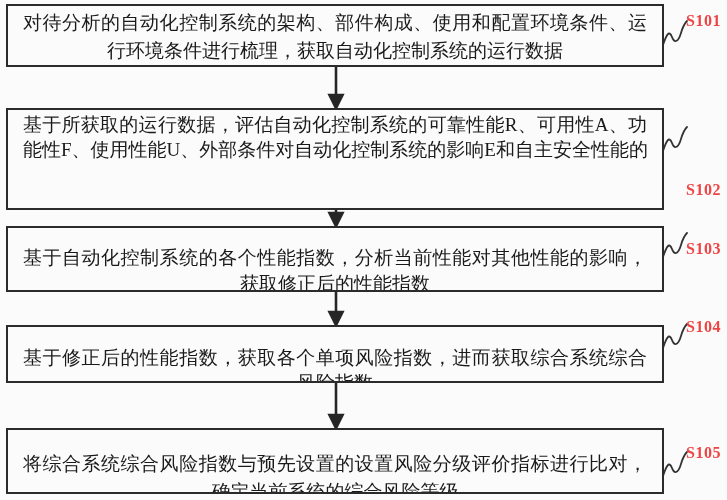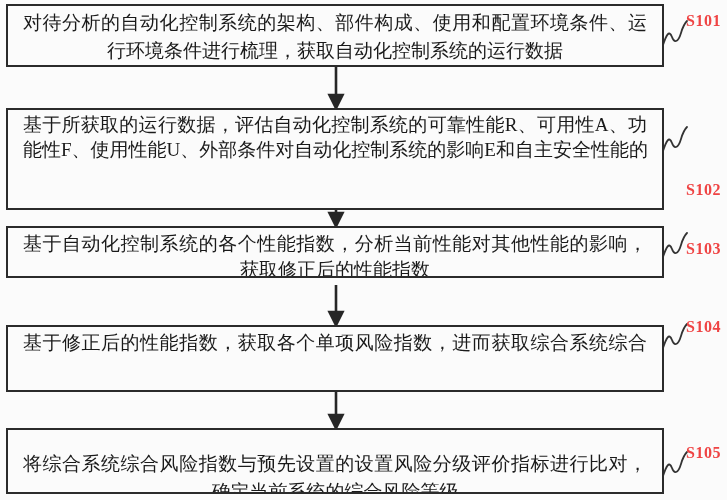--- a/index.html
+++ b/index.html
@@ -43,22 +43,22 @@
   .box .line.justify {
     text-align: justify;
     text-align-last: justify;
   }
   .box .line.center {
     text-align: center;
     text-align-last: center;
   }
   .box1 { top: 4px;   height: 63px; padding-top: 3px; line-height: 28px; }
   .box2 { top: 108px; height: 102px; padding-top: 2px; line-height: 25px; }
-  .box3 { top: 226px; height: 52px; padding-top: 3px; line-height: 26px; }
-  .box4 { top: 325px; height: 67px; padding-top: 3px; line-height: 25px; }
+  .box3 { top: 226px; height: 66px; padding-top: 17px; line-height: 26px; }
+  .box4 { top: 325px; height: 58px; padding-top: 18px; line-height: 25px; }
   .box5 { top: 428px; height: 66px; padding-top: 20px; line-height: 28px; }
   .steplabel {
     position: absolute;
     left: 686px;
     color: #ef4444;
     font-size: 16px;
     letter-spacing: 0.5px;
     line-height: 18px;
     font-weight: bold;
   }
@@ -108,20 +108,21 @@
   <div class="steplabel lbl2">S102</div>
 
   <div class="box box3">
     <div class="line justify">基于自动化控制系统的各个性能指数，分析当前性能对其他性能的影响，</div>
     <div class="line center">获取修正后的性能指数</div>
   </div>
   <div class="steplabel lbl3">S103</div>
 
   <div class="box box4">
     <div class="line justify">基于修正后的性能指数，获取各个单项风险指数，进而获取综合系统综合</div>
+    <div class="line center">风险指数</div>
   </div>
   <div class="steplabel lbl4">S104</div>
 
   <div class="box box5">
     <div class="line justify">将综合系统综合风险指数与预先设置的设置风险分级评价指标进行比对，</div>
     <div class="line center">确定当前系统的综合风险等级</div>
   </div>
   <div class="steplabel lbl5">S105</div>
 
 </div>

